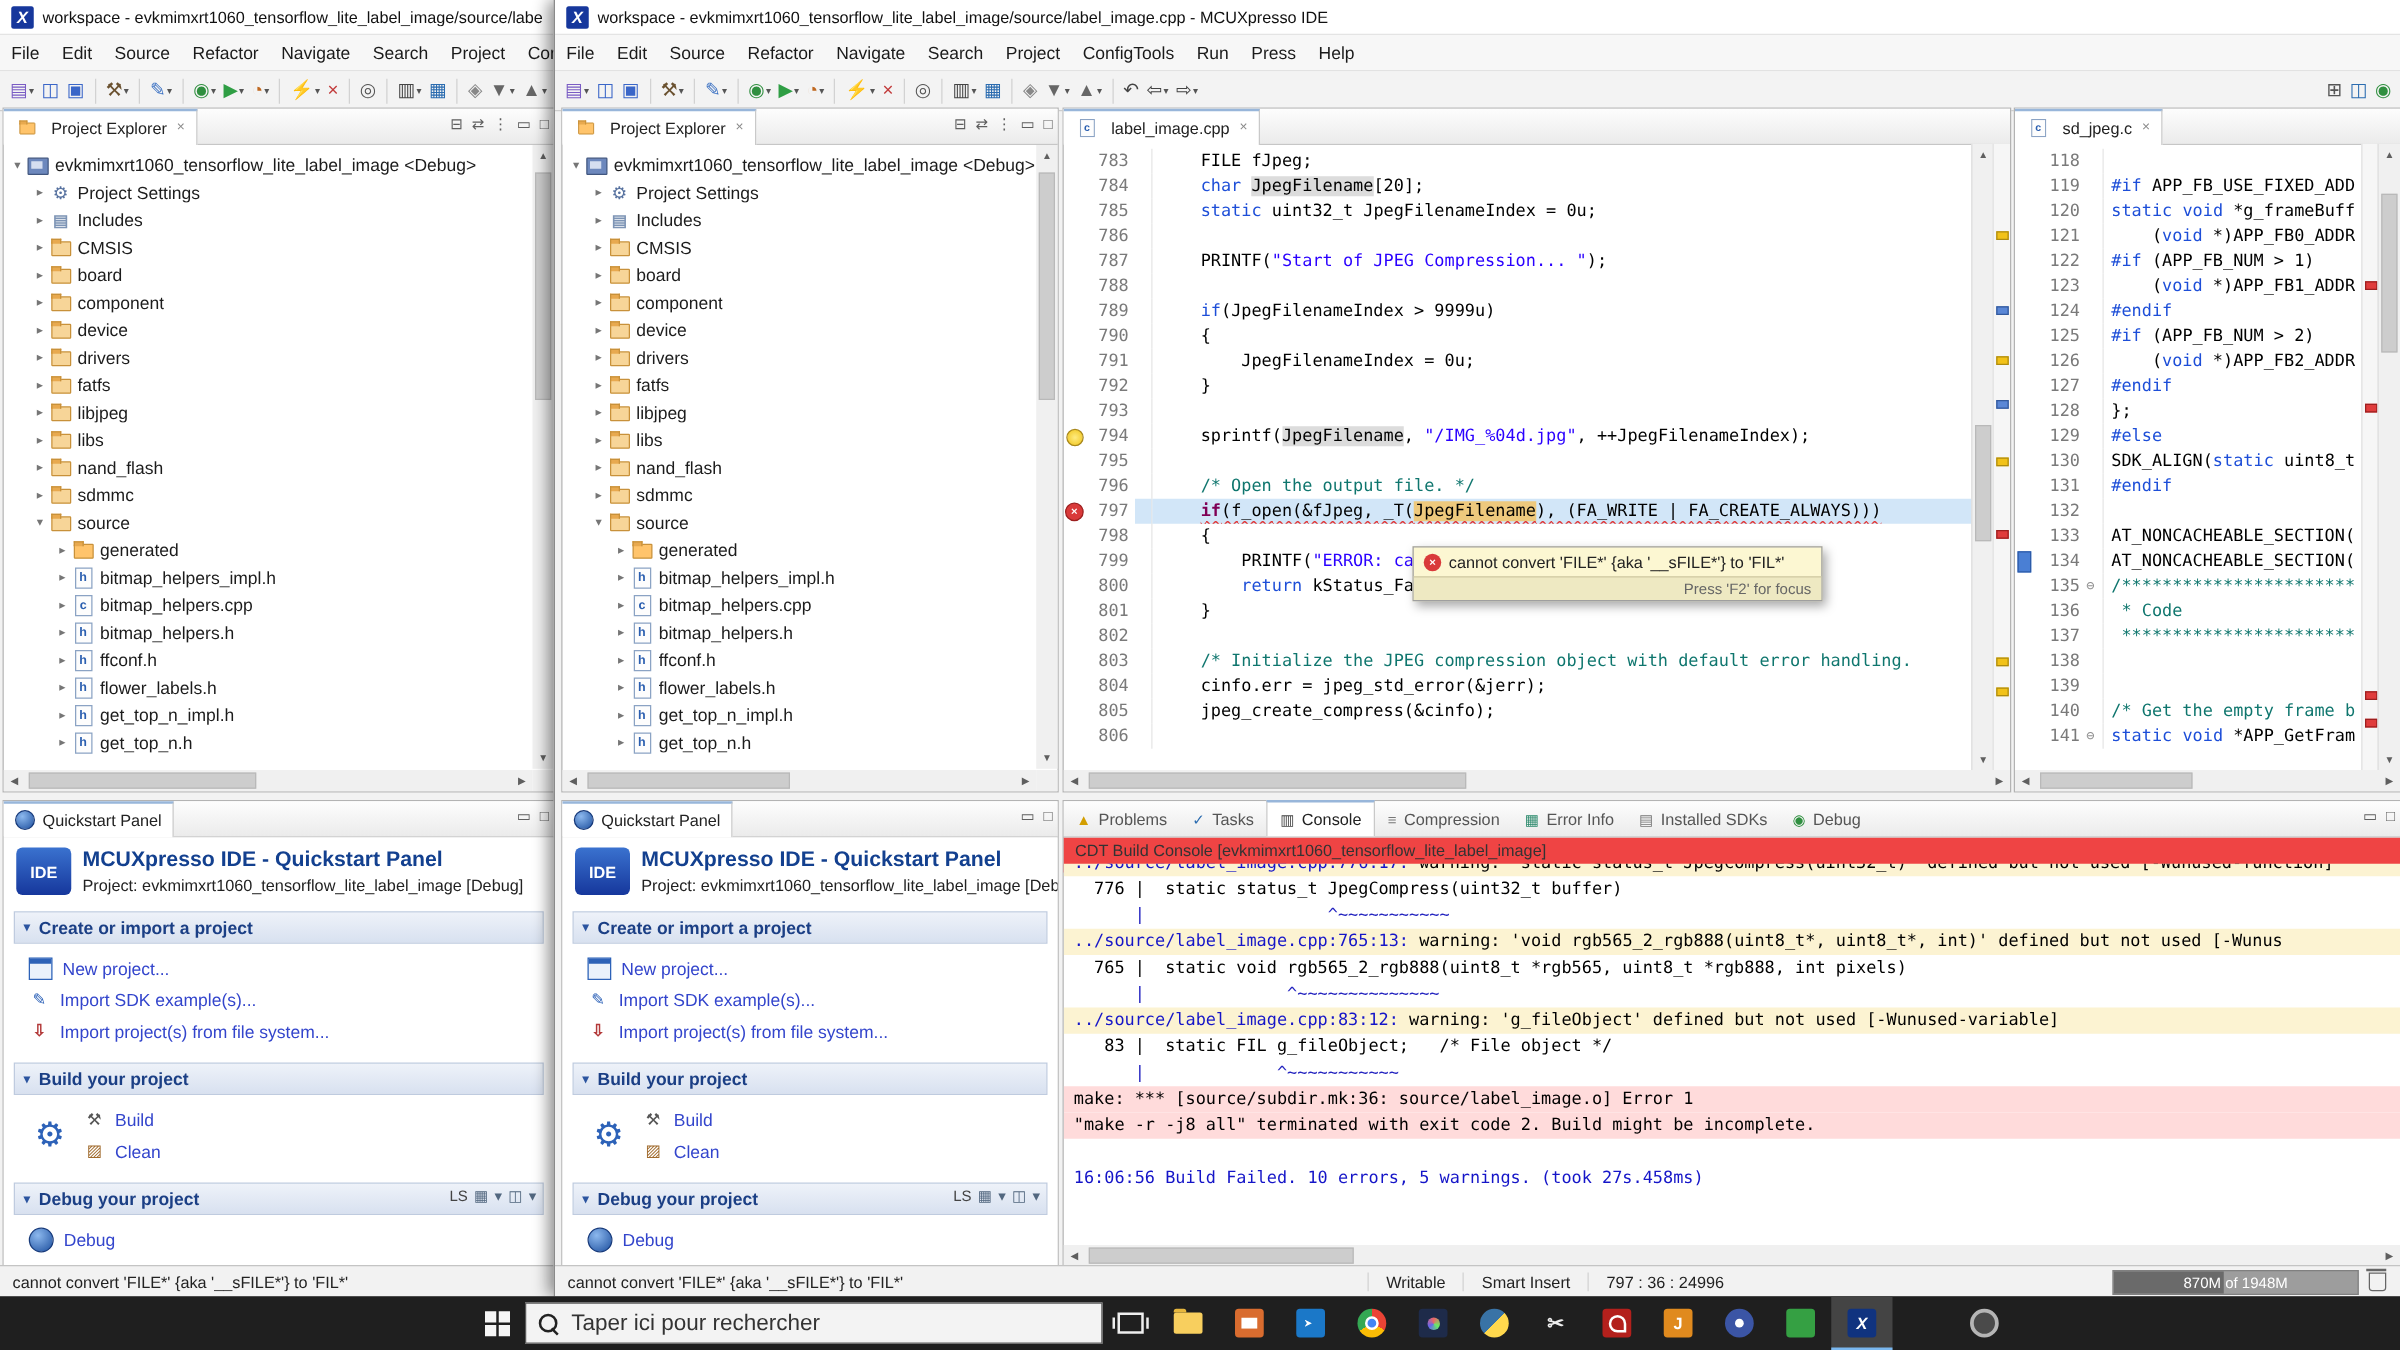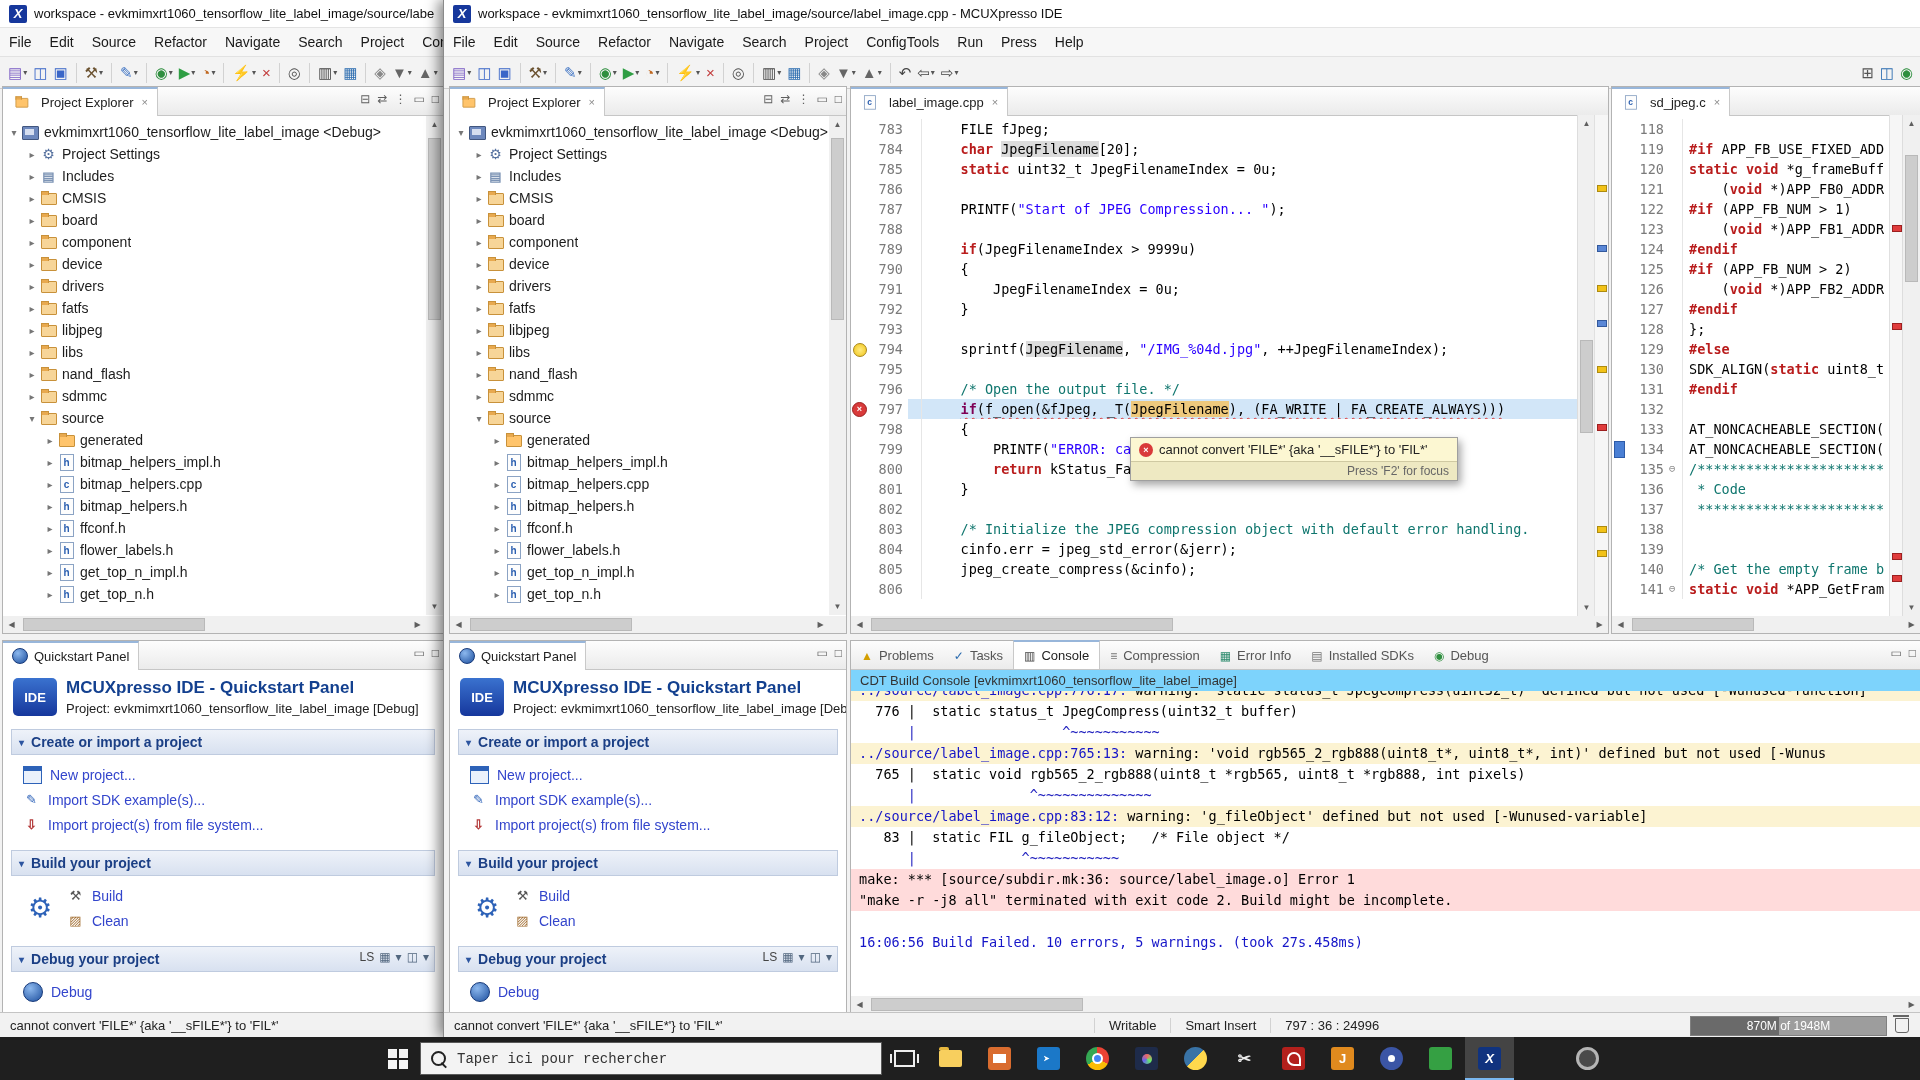--- a/index.html
+++ b/index.html
@@ -57,21 +57,21 @@
 
   
   .ed-lines{position:absolute;top:28px;left:0;bottom:17px;overflow:hidden;padding-top:4px;font-family:"DejaVu Sans Mono",monospace;font-size:13.5px;line-height:20px;white-space:pre}
   .eline{display:flex;height:20px}
   .egut{width:16px;flex:none;position:relative}
   .enum{width:36px;flex:none;text-align:right;color:#7a7a7a;padding-right:5px}
   .efold{width:13px;flex:none;color:#8f8f8f;font-size:11px;border-right:1px solid #e6e6e6}
   .ecode{flex:1;padding-left:6px;overflow:hidden}
   .eline.cur .ecode,.eline.cur .efold{background:#d2e6f8}
   .sg-pl{color:#000}
-  .sg-kw{color:#b91c1c;font-weight:bold}
+  .sg-kw{color:#1d4ed8;font-weight:normal}
   .sg-st{color:#2a00ff}
   .sg-cm{color:#0f766e}
   .sg-oc{background:#dcdcdc}
   .sg-plu,.sg-kwu,.sg-ocu{text-decoration:underline wavy #e03535 1px;text-underline-offset:3px}
   .sg-kwu{color:#7f0055;font-weight:bold}
   .sg-ocu{background:#eec97d}
   .mk-warn{position:absolute;left:2px;top:4px;width:12px;height:12px;border-radius:50%;background:radial-gradient(#ffeb80,#f0c419);border:1px solid #a8871a}
   .mk-err{position:absolute;left:1px;top:3px;width:13px;height:13px;border-radius:50%;background:#d93a3a;border:1px solid #9c1f1f;color:#fff;font-size:9px;line-height:13px;text-align:center;font-weight:bold;font-family:"Liberation Sans",sans-serif}
   .mk-loc{position:absolute;left:2px;top:2px;width:9px;height:15px;background:#4a7fd4;border:1px solid #2d5ba8}
   .vsb{position:absolute;top:28px;bottom:17px;width:17px;background:#f0f0f0;border-left:1px solid #ddd}
@@ -109,21 +109,21 @@
   .qi.build-hammer{color:#555}
   .qi.clean-brush{color:#a06a2c}
   .qi.debug-blue{width:18px;height:18px;border-radius:50%;background:radial-gradient(circle at 35% 30%,#8cb8ee,#1d4f9e);border:1px solid #16397a}
   .qs-big{width:34px;height:34px;flex:none;display:flex;align-items:center;justify-content:center;font-size:27px;color:#2d62b8}
 
   
   .console-tabs{height:28px;background:linear-gradient(#fdfdfd,#ebebeb);border-bottom:1px solid #c6c6c6;display:flex;align-items:flex-end;position:relative}
   .ctab{height:27px;display:flex;align-items:center;gap:6px;padding:0 10px;font-size:13px;color:#555;white-space:nowrap}
   .ctab.act{background:#fff;color:#222;border-right:1px solid #c9c9c9;border-left:1px solid #c9c9c9;border-top:2px solid #98b6da}
   .cti{font-size:12px}
-  .cdt-label{height:22px;font-size:13px;color:#333;padding:3px 9px;background:#7dd3fc;white-space:nowrap;overflow:hidden}
+  .cdt-label{height:22px;font-size:13px;color:#333;padding:3px 9px;background:#ef4444;white-space:nowrap;overflow:hidden}
   #console-rows{position:absolute;top:50px;left:0;right:0;bottom:22px;overflow:hidden;font-family:"DejaVu Sans Mono",monospace;font-size:13.5px;line-height:21px;white-space:pre}
   .crow{height:21px;padding-left:8px}
   .crow.warn{background:#fcf3d2}
   .crow.err{background:#ffdbdb}
   .crow.caret{color:#2525c0}
   .crow.time{color:#1515c8}
   .crow.clip{margin-top:-11px}
   .clink{color:#1515c8}
 
   
@@ -137,21 +137,21 @@
   .heap-text{position:absolute;inset:0;color:#fff;font-size:12px;text-align:center;line-height:18px}
   .trash{width:12px;height:13px;border:1px solid #666;border-radius:0 0 3px 3px;margin:0 12px 0 8px;position:relative;flex:none}
   .trash::before{content:"";position:absolute;left:-3px;top:-4px;width:16px;height:2px;background:#666}
 
   
   #taskbar{position:absolute;left:0;top:1037px;width:1920px;height:43px;background:#1f1f1f;display:flex;align-items:center;padding-left:376px;box-sizing:border-box}
   .tk-start{width:44px;height:43px;display:flex;align-items:center;justify-content:center;flex:none}
   .winlogo{display:grid;grid-template-columns:9px 9px;grid-template-rows:9px 9px;gap:2px}
   .winlogo i{background:#f5f5f5}
   .tk-search{width:440px;height:31px;background:#f3f3f3;border:1px solid #5a5a5a;display:flex;align-items:center;gap:9px;padding:0 10px;flex:none}
-  .tk-search input{border:none;outline:none;background:transparent;font-size:14px;font-family:Liberation Mono, monospace;color:#222;width:100%}
+  .tk-search input{border:none;outline:none;background:transparent;font-size:18px;font-family:Liberation Sans, sans-serif;color:#222;width:100%}
   .tk-search input::placeholder{color:#333}
   .mag{width:11px;height:11px;border:2px solid #222;border-radius:50%;position:relative;flex:none}
   .mag::after{content:"";position:absolute;left:9px;top:9px;width:7px;height:2px;background:#222;transform:rotate(45deg);transform-origin:0 0}
   .tk-view{width:44px;height:43px;display:flex;align-items:center;justify-content:center;flex:none}
   .tv-ic{width:17px;height:13px;border:2px solid #eee;position:relative}
   .tv-ic::before{content:"";position:absolute;left:-6px;top:2px;width:2px;height:9px;background:#eee}
   .tv-ic::after{content:"";position:absolute;right:-6px;top:2px;width:2px;height:9px;background:#eee}
   .tk-apps{display:flex;align-items:stretch;height:43px}
   .tk-app{width:49px;display:flex;align-items:center;justify-content:center;position:relative}
   .tk-app.active{background:#444;box-shadow:inset 0 -2px 0 #7ab8f0}

